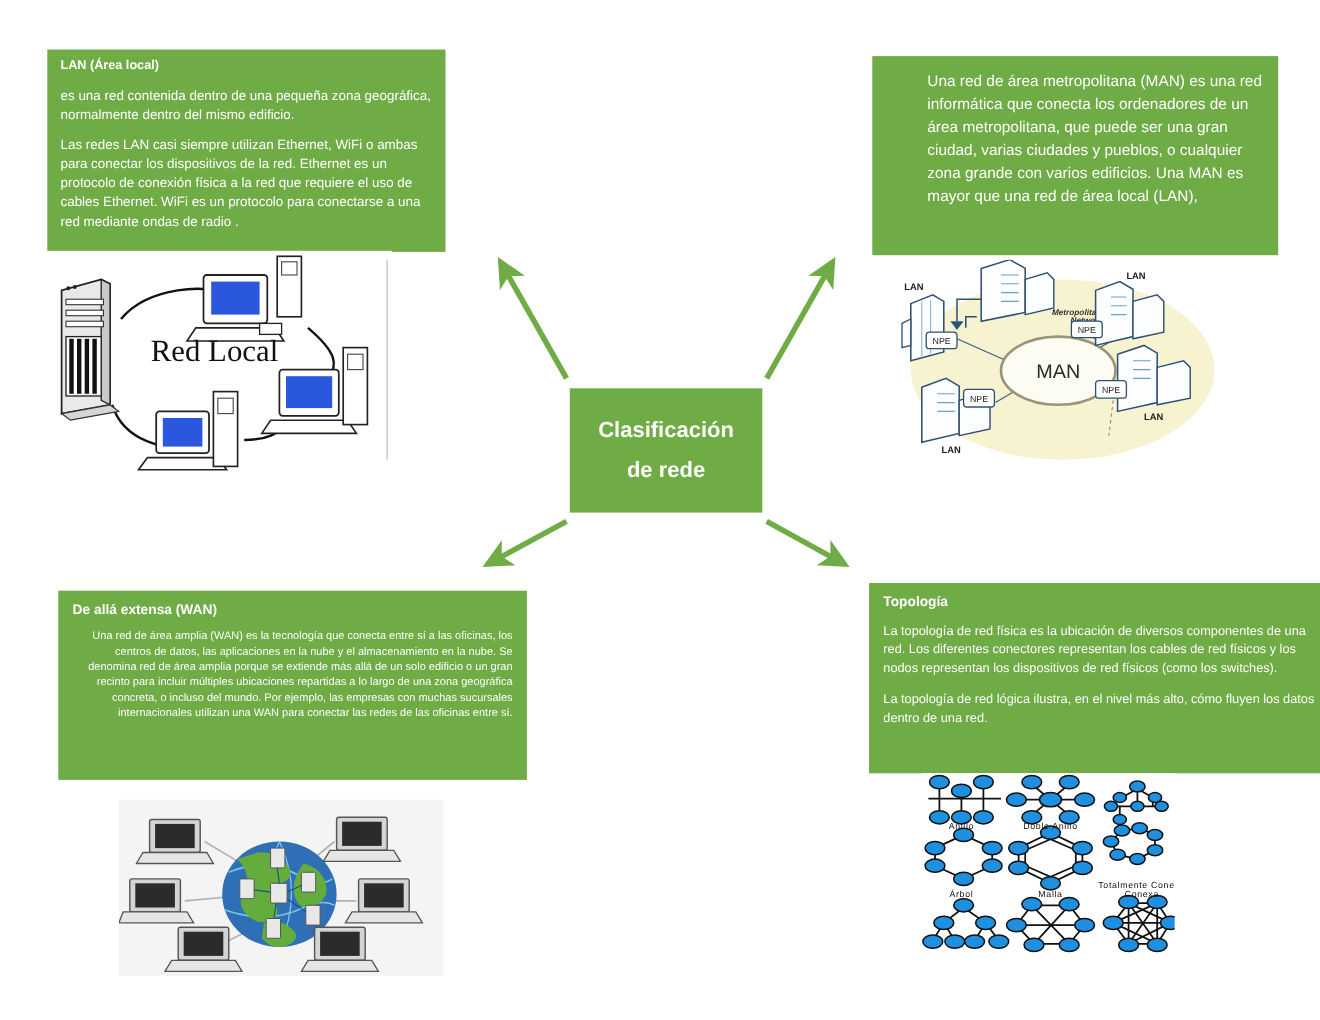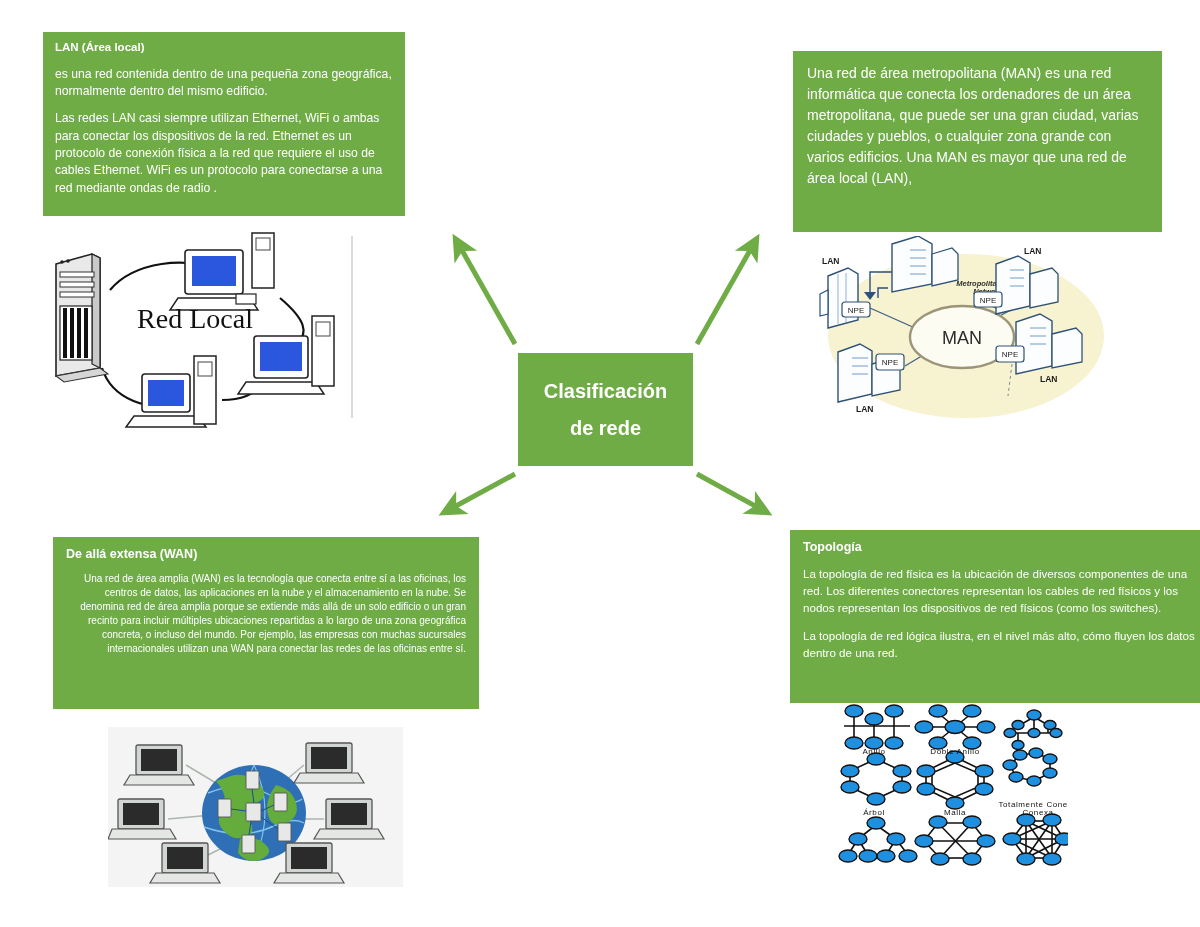--- a/index.html
+++ b/index.html
@@ -27,28 +27,28 @@
     font-weight: bold;
     margin: 0 0 10px 0;
     line-height: 1.2;
   }
   .panel .p-para {
     margin: 0 0 10px 0;
   }
   .panel .p-para:last-child { margin-bottom: 0; }
 
   
-  #panel-lan { left: 43px; top: 32px; width: 362px; height: 184px; padding: 9px 12px; }
+  #panel-lan { left: 43px; top: 45px; width: 362px; height: 184px; padding: 9px 12px; }
   #panel-lan .p-title { font-size: 11.5px; margin-bottom: 11px; }
   #panel-lan .p-para  { font-size: 12.2px; line-height: 1.42; }
 
   
   #panel-man { left: 793px; top: 51px; width: 369px; height: 181px; padding: 12px 14px; }
   #panel-man .p-title { font-size: 14px; margin-bottom: 12px; }
-  #panel-man .p-para  { font-size: 14px; line-height: 1.5; }
+  #panel-man .p-para  { font-size: 14px; line-height: 1.5; margin-left: 36px; }
 
   
   #panel-wan { left: 53px; top: 537px; width: 426px; height: 172px; padding: 10px 13px; }
   #panel-wan .p-title { font-size: 12.5px; margin-bottom: 10px; }
   #panel-wan .p-para  { font-size: 10px; line-height: 1.4; text-align: right; }
 
   
   #panel-topo { left: 790px; top: 530px; width: 420px; height: 173px; padding: 10px 13px; }
   #panel-topo .p-title { font-size: 12.5px; margin-bottom: 11px; }
   #panel-topo .p-para  { font-size: 11.6px; line-height: 1.45; margin-bottom: 12px; }

